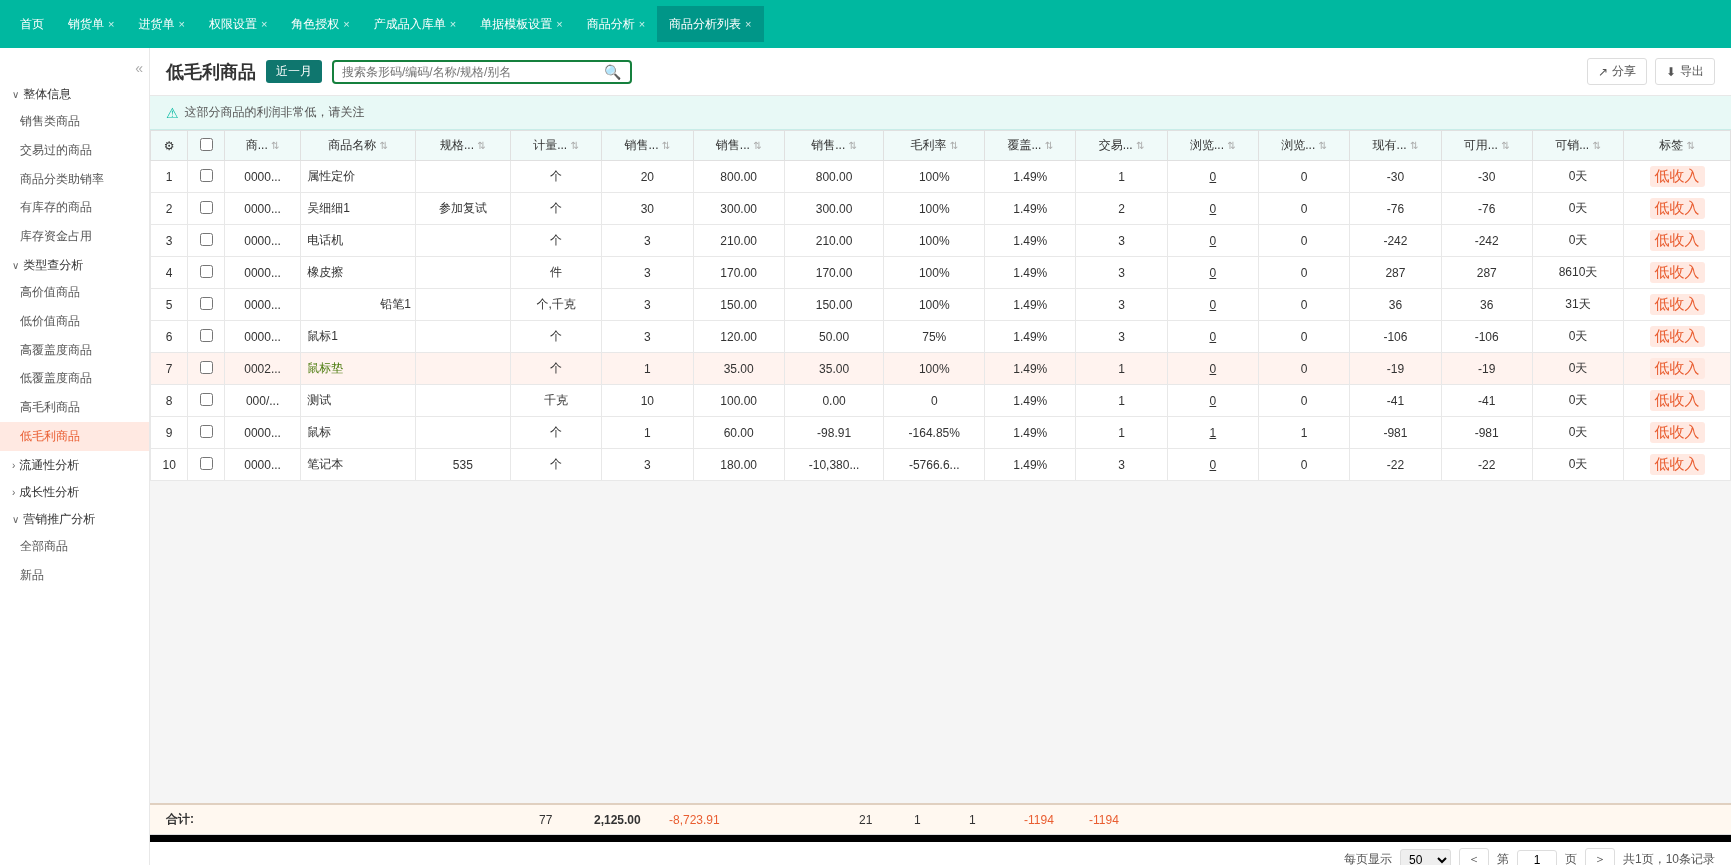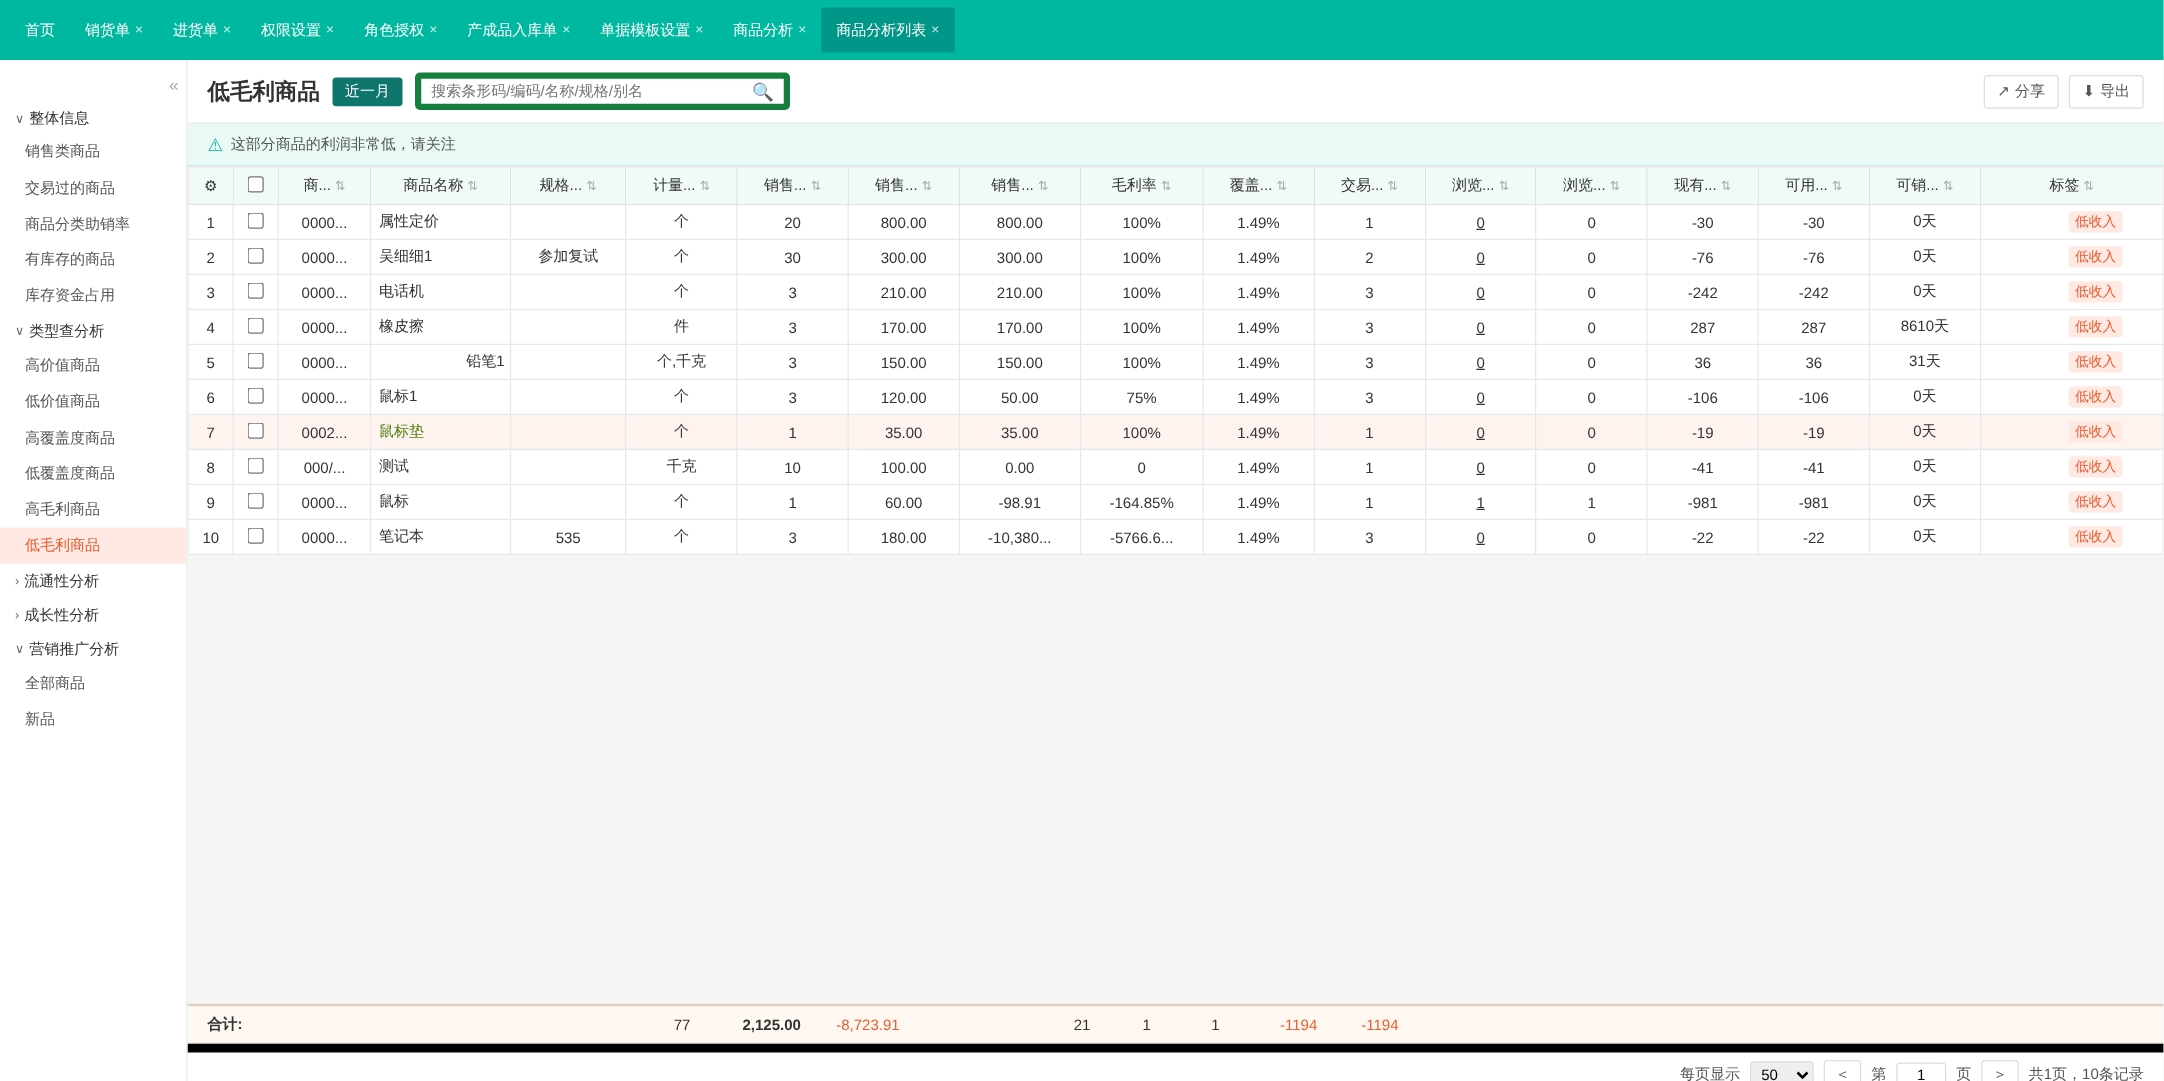--- a/index.html
+++ b/index.html
@@ -89,21 +89,21 @@
       border: none;
       border-radius: 3px;
       padding: 3px 10px;
       font-size: 12px;
       cursor: pointer;
       font-family: Liberation Serif, serif;
     }
     .search-box {
       display: flex;
       align-items: center;
-      border: 5px solid #15803d;
+      border: 2px solid #15803d;
       border-radius: 4px;
       padding: 2px 8px;
       background: #fff;
       flex: 1;
       max-width: 300px;
     }
     .search-box input {
       border: none;
       outline: none;
       font-size: 12px;
@@ -175,22 +175,21 @@
     }
     .data-table tr:nth-child(even) td { background: #fff; }
     .data-table tr:nth-child(odd) td { background: #fff; }
     .data-table tr.highlighted td { background: #fff3ef; }
 
     .red-text { color: #e95d30; }
     .tag-badge {
       display: inline-block;
       padding: 1px 5px;
       border-radius: 3px;
-      font-size: 11px;
-      margin-left: 38px;
+      font-size: 15px;
     }
     .tag-low-income { background: #ffe9e2; color: #e95d30; }
 
     .underline-link { text-decoration: underline; cursor: pointer; color: #333; }
 
     
     .totals-bar {
       background: #fff8f0;
       border-top: 2px solid #e0d0c0;
       display: flex;

